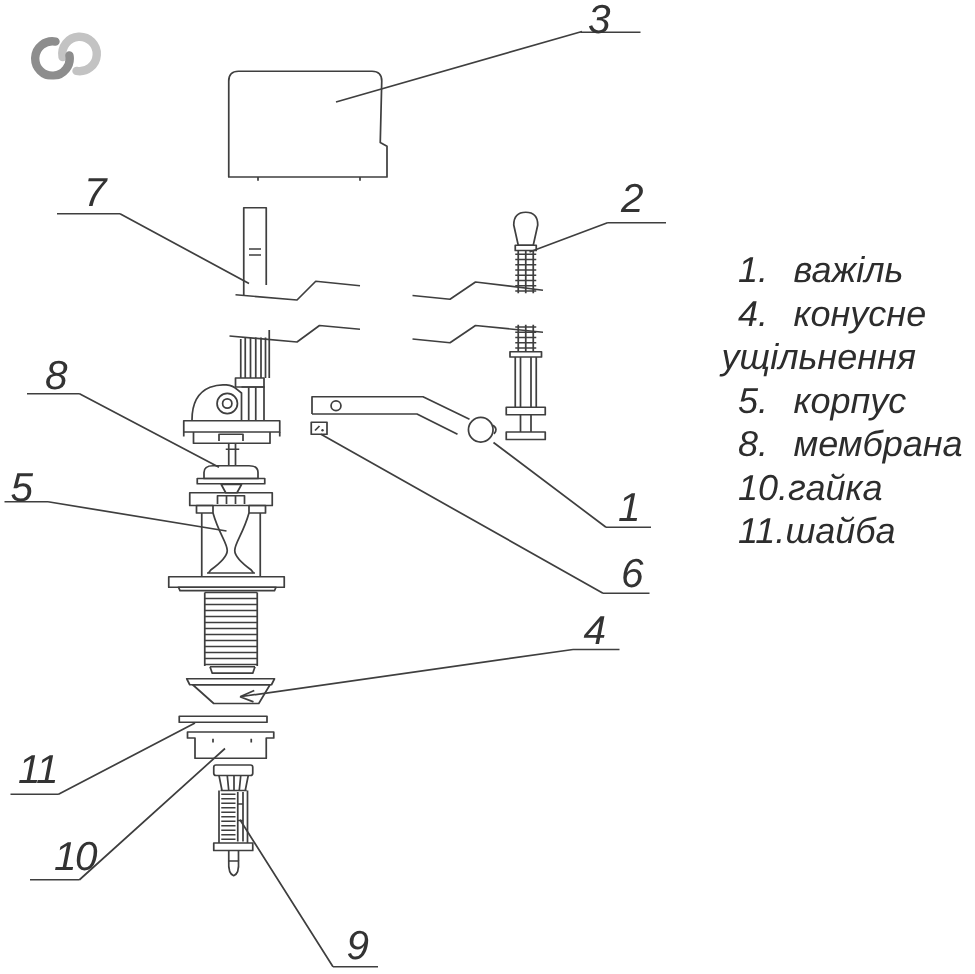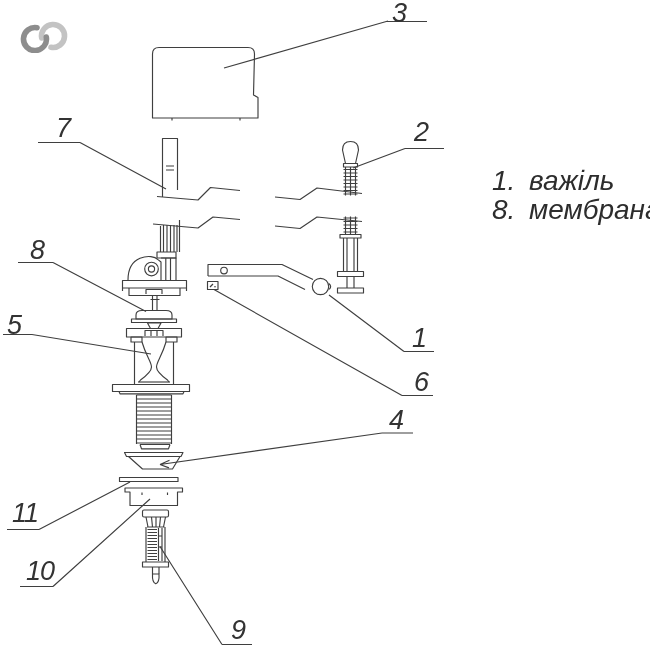--- a/index.html
+++ b/index.html
@@ -4,21 +4,21 @@
 <style>
   html,body{margin:0;padding:0;}
   body{width:650px;height:649px;background:#fff;overflow:hidden;
        font-family:"Liberation Sans", sans-serif;}
   .stage{position:relative;width:650px;height:649px;background:#fff;}
   .logo{position:absolute;left:8px;top:5px;}
   .diagram-svg{position:absolute;left:0;top:0;}
   .callout{position:absolute;font-style:italic;font-size:27px;line-height:27px;
            color:#333;letter-spacing:-1px;}
   .legend{position:absolute;left:481px;top:166px;width:170px;
-          font-style:italic;font-size:28px;line-height:29px;color:#2d2d2d;}
+          font-style:italic;font-size:24px;line-height:29px;color:#2d2d2d;}
   .legend-line{white-space:nowrap;padding-left:11px;}
   .legend-line.cont{padding-left:0;}
   .legend-num{display:inline-block;}
   .legend-num.gap{min-width:37px;}
 </style>
 </head>
 <body style="background: rgb(255, 255, 255);">
 
 <div class="stage">
 
@@ -155,22 +155,27 @@
   <div id="callout-layer">
       <div class="callout" style="left: 412px; top: 325px;">1</div>
       <div class="callout" style="left: 414px; top: 119px;">2</div>
       <div class="callout" style="left: 392px; top: 0px;">3</div>
       <div class="callout" style="left: 389px; top: 407px;">4</div>
       <div class="callout" style="left: 7px; top: 312px;">5</div>
       <div class="callout" style="left: 414px; top: 369px;">6</div>
       <div class="callout" style="left: 56px; top: 115px;">7</div>
       <div class="callout" style="left: 30px; top: 237px;">8</div>
       <div class="callout" style="left: 231px; top: 617px;">9</div>
-      <div class="callout" style="left: 26px; top: 558px;">10</div>
+      <div class="callout" style="left: 36px; top: 558px;">10</div>
       <div class="callout" style="left: 12px; top: 500px;">11</div>
     </div>
 
   <div class="legend" id="legend" style="color: rgb(45, 45, 45);">
       <div class="legend-line"><span class="legend-num gap">1.</span><span>важіль</span></div>
+      <div class="legend-line"><span class="legend-num gap">4.</span><span>конусне</span></div>
+      <div class="legend-line cont"><span>ущільнення</span></div>
+      <div class="legend-line"><span class="legend-num gap">5.</span><span>корпус</span></div>
       <div class="legend-line"><span class="legend-num gap">8.</span><span>мембрана</span></div>
+      <div class="legend-line"><span class="legend-num">10.</span><span>гайка</span></div>
+      <div class="legend-line"><span class="legend-num">11.</span><span>шайба</span></div>
     </div>
 
 </div>
 
 </body></html>

